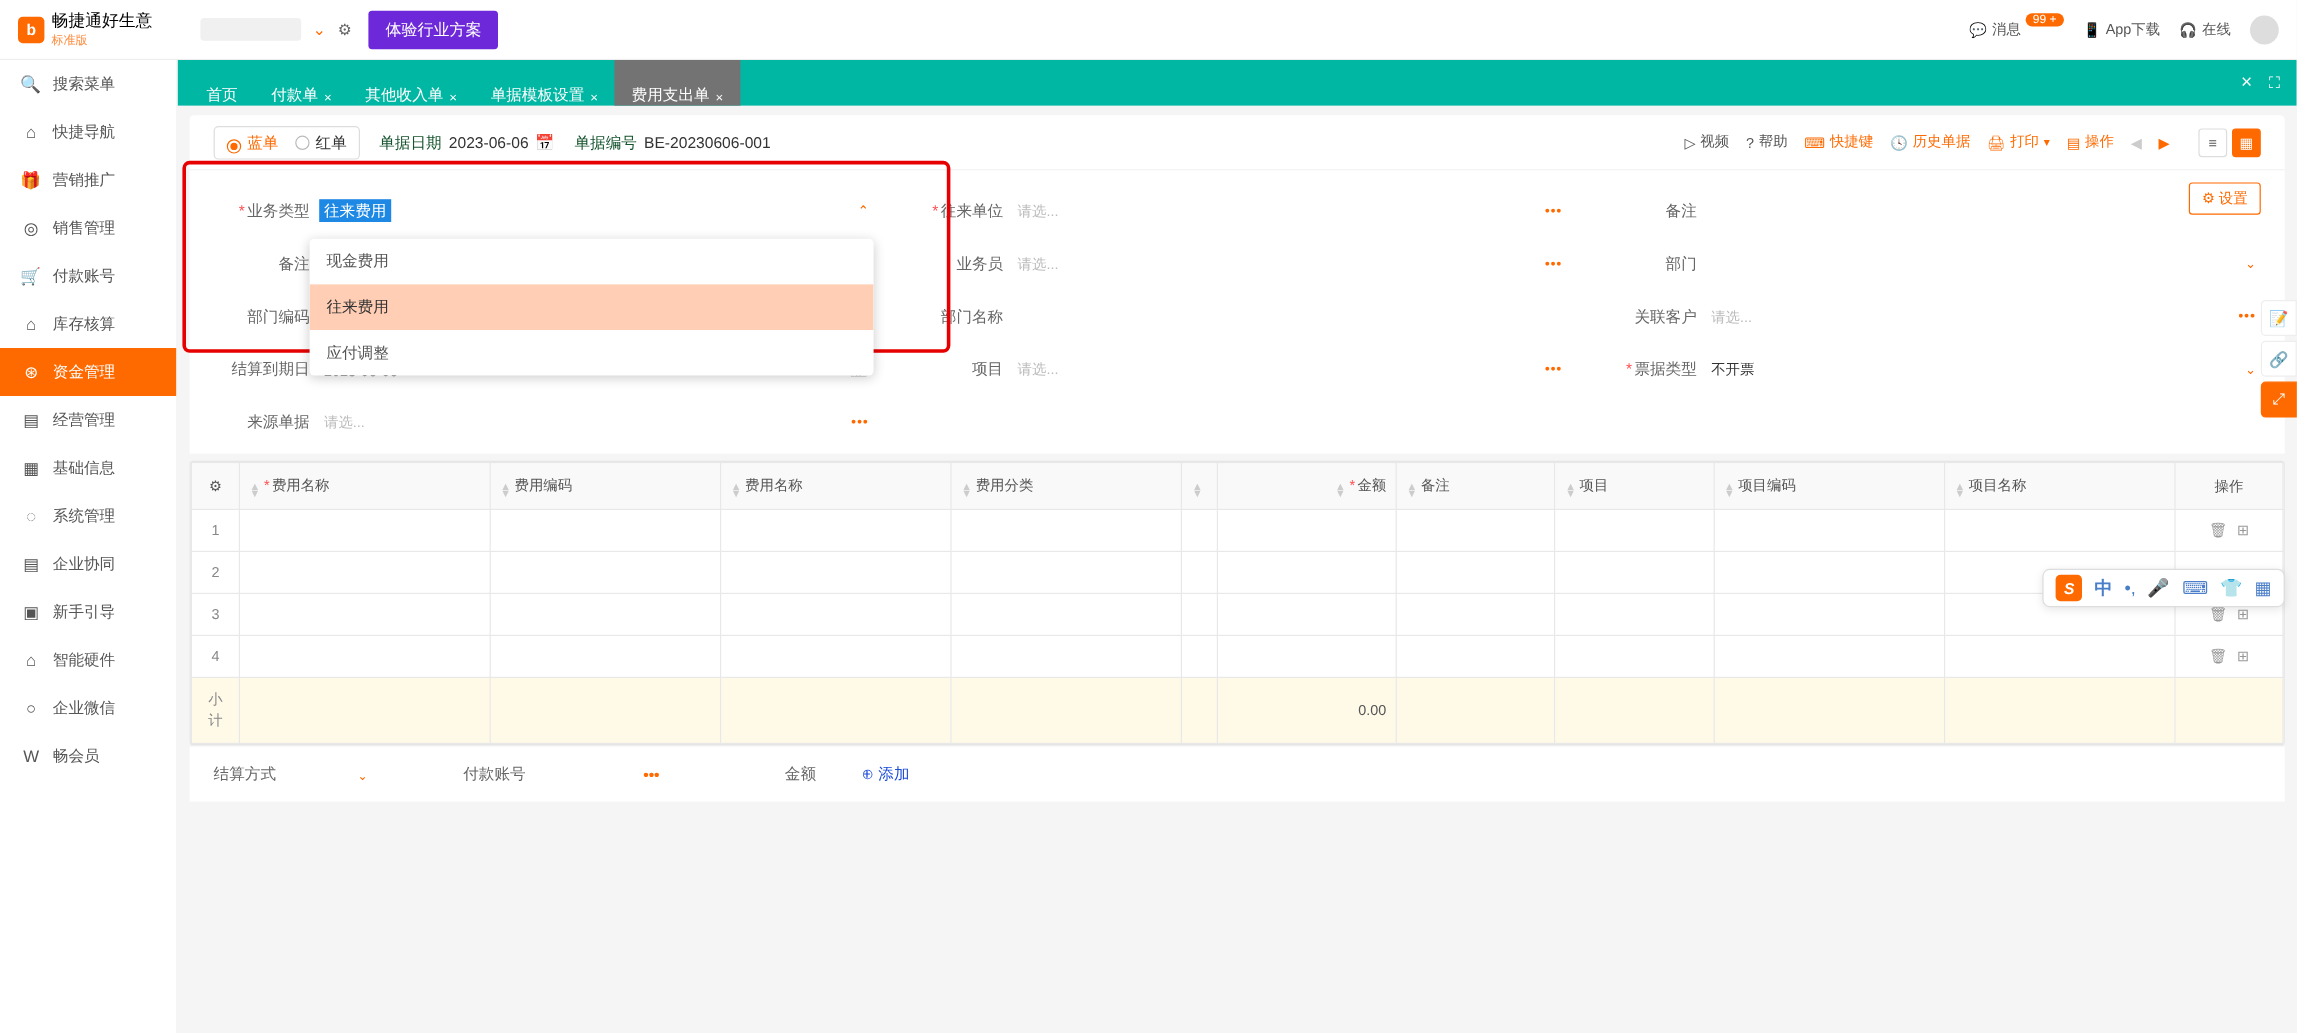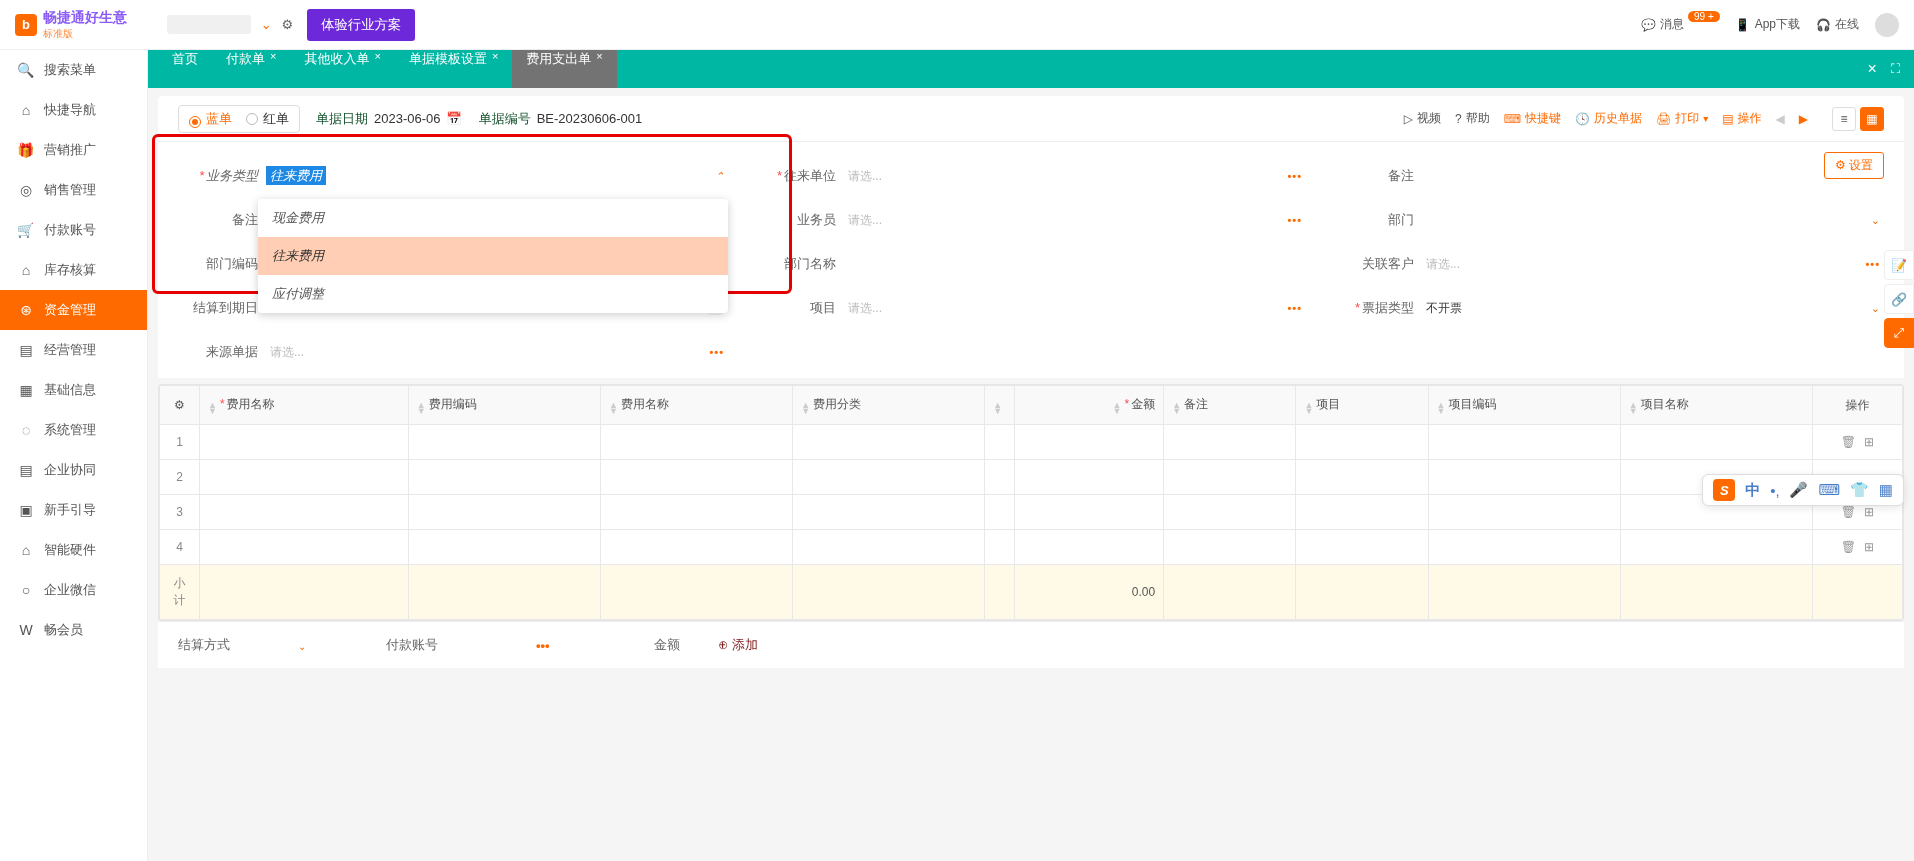--- a/index.html
+++ b/index.html
@@ -1,40 +1,40 @@
 <!DOCTYPE html>
 <html><head>
 <meta charset="utf-8">
 <style>
 * { box-sizing: border-box; margin: 0; padding: 0; font-family: "Microsoft YaHei", Arial, sans-serif; }
 body { background: #f5f5f5; font-size: 13px; color: #333; overflow: hidden; }
 
 .top-header { height: 50px; background: #fff; display: flex; align-items: center; padding: 0 15px; border-bottom: 1px solid #eee; }
 .logo-box { display: flex; align-items: center; gap: 6px; width: 140px; }
 .logo-ico { width: 22px; height: 22px; background: #ff6a00; border-radius: 4px; display: inline-flex; align-items: center; justify-content: center; color: #fff; font-weight: bold; }
-.logo-txt { color: #8b5cf6; font-weight: bold; font-size: 14px; }
+.logo-txt { color: #000000; font-weight: normal; font-size: 14px; }
 .logo-sub { font-size: 10px; color: #ff8c3f; }
 .company { margin-left: 12px; color: #999; background: #f0f0f0; padding: 2px 40px; border-radius: 3px; }
 .chev { color: #ff6a00; margin: 0 10px; }
 .gear-top { color: #666; margin-right: 14px; }
 .exp-btn { background: #6d28d9; color: #fff; border: none; padding: 7px 14px; border-radius: 3px; cursor: pointer; }
 .flex-grow { flex: 1; }
 .top-actions { display: flex; align-items: center; gap: 16px; color: #555; font-size: 12px; }
 .top-actions .item { display: flex; align-items: center; gap: 4px; cursor: pointer; }
 .badge { background: #ff6a00; color: #fff; border-radius: 9px; padding: 0 6px; font-size: 10px; position: relative; top: -8px; }
 
 .layout { display: flex; height: calc(100vh - 50px); }
 .sidebar { width: 148px; background: #fff; border-right: 1px solid #eee; overflow-y: auto; }
 .side-item { display: flex; align-items: center; gap: 10px; padding: 11px 18px; color: #555; cursor: pointer; font-size: 13px; }
 .side-item.active { background: #ff6a00; color: #fff; }
 .side-ico { width: 16px; height: 16px; display: inline-flex; align-items: center; justify-content: center; font-size: 14px; }
 
 .main { flex: 1; display: flex; flex-direction: column; overflow: hidden; }
 .tabs { height: 38px; background: #00b7a3; display: flex; align-items: center; padding: 0 10px; }
-.tab { color: #fff; padding: 0 14px; height: 100%; display: flex; align-items: flex-start; cursor: pointer; font-size: 13px; position: relative; }
+.tab { color: #fff; padding: 0 14px; height: 100%; display: flex; align-items: flex-end; cursor: pointer; font-size: 13px; position: relative; }
 .tab.active { background: #737373; }
 .tab .x { margin-left: 5px; font-size: 11px; }
 .tabs-right { margin-left: auto; display: flex; align-items: center; gap: 6px; color: #fff; }
 .tabs-right .close { font-size: 16px; padding: 4px; cursor: pointer; }
 .tabs-right .exp { font-size: 13px; padding: 4px; cursor: pointer; }
 
 .toolbar { height: 46px; background: #fff; display: flex; align-items: center; padding: 0 20px; border-bottom: 1px solid #eee; margin: 8px 10px 0 10px; border-radius: 4px 4px 0 0; }
 .radio-g { display: flex; align-items: center; gap: 14px; border: 1px solid #ddd; border-radius: 4px; padding: 4px 10px; }
 .radio { display: flex; align-items: center; gap: 5px; cursor: pointer; }
 .radio .dot { width: 12px; height: 12px; border-radius: 50%; border: 1px solid #bbb; display: inline-block; position: relative; }
@@ -60,21 +60,21 @@
 .fg-lbl .req { color: #ff4d4f; margin-right: 2px; }
 .fg-ctl { flex: 1; position: relative; padding-left: 8px; }
 .sel-inp { width: 100%; border: none; border-bottom: 1px solid transparent; padding: 6px 22px 6px 4px; color: #333; font-size: 12px; outline: none; }
 .sel-inp.placeholder { color: #bbb; }
 .fg-ctl .chev-d, .fg-ctl .dots { position: absolute; right: 4px; top: 50%; transform: translateY(-50%); color: #ff6a00; font-size: 11px; }
 .fg-ctl .dots { color: #ff6a00; letter-spacing: 1px; font-weight: bold; }
 .fg-ctl .cal { position: absolute; right: 4px; top: 50%; transform: translateY(-50%); color: #ff6a00; }
 .settings-btn { position: absolute; right: 20px; top: 10px; border: 1px solid #ff6a00; color: #ff6a00; background: #fff; padding: 4px 10px; border-radius: 3px; cursor: pointer; font-size: 12px; }
 
 .highlight-box { position: absolute; border: 3px solid #e60000; border-radius: 6px; pointer-events: none; z-index: 50; }
-.biz-type-wrap { position: relative; font-style: italic; }
+.biz-type-wrap { position: relative; }
 .biz-inp { background: #1e88e5; color: #fff; padding: 2px 4px; }
 .dropdown { position: absolute; top: 32px; left: 0; right: 0; background: #fff; box-shadow: 0 2px 10px rgba(0,0,0,.2); z-index: 100; border-radius: 4px; overflow: hidden; }
 .dropdown .opt { padding: 10px 14px; cursor: pointer; font-size: 13px; color: #555; }
 .dropdown .opt.sel { background: #ffceb4; color: #333; }
 
 .table-area { background: #fff; margin: 6px 10px 0 10px; padding: 0; border: 1px solid #e5e5e5; border-radius: 3px; position: relative; }
 table { width: 100%; border-collapse: collapse; }
 th, td { border: 1px solid #e8e8e8; padding: 10px 8px; font-size: 12px; color: #555; text-align: left; }
 th { background: #f9f9f9; font-weight: normal; }
 th .sort { color: #ccc; font-size: 9px; display: inline-flex; flex-direction: column; line-height: 6px; margin-right: 3px; }
@@ -84,21 +84,21 @@
 .subtotal-row td { background: #fffae8; }
 .ops-cell { text-align: center; }
 .ops-cell .ico { color: #999; margin: 0 4px; cursor: pointer; }
 .gear-th { text-align: center; }
 
 .settle-row { background: #fff; margin: 0 10px; padding: 14px 20px; display: flex; align-items: center; gap: 18px; border-top: 1px solid #eee; }
 .settle-row .lbl { color: #666; }
 .settle-row .sel { color: #333; width: 120px; position: relative; }
 .settle-row .chev-d { color: #ff6a00; font-size: 10px; margin-left: 50px; }
 .settle-row .dots2 { color: #ff6a00; font-weight: bold; margin-left: 80px; }
-.settle-row .add { color: #7f1d1d; cursor: pointer; }
+.settle-row .add { color: #1d4ed8; cursor: pointer; }
 .settle-row .add:before { content: "⊕ "; }
 
 .right-fly { position: absolute; right: 0; top: 250px; display: flex; flex-direction: column; gap: 4px; z-index: 200; }
 .right-fly .fbtn { width: 30px; height: 30px; background: #fff; border: 1px solid #eee; border-radius: 4px 0 0 4px; display: flex; align-items: center; justify-content: center; color: #888; cursor: pointer; }
 .right-fly .fbtn.orange { background: #ff6a00; color: #fff; border-color: #ff6a00; }
 
 .ime-bar { position: absolute; right: 10px; top: 474px; background: #fff; border: 1px solid #ddd; border-radius: 6px; display: flex; align-items: center; gap: 10px; padding: 4px 10px; box-shadow: 0 2px 8px rgba(0,0,0,.1); z-index: 300; }
 .ime-bar .s-logo { width: 22px; height: 22px; background: #ff6a00; color: #fff; border-radius: 4px; display: flex; align-items: center; justify-content: center; font-weight: bold; font-style: italic; }
 .ime-bar .ime-i { color: #4a7ec9; font-size: 15px; }
 .ime-bar .ime-i.cn { font-weight: bold; }

